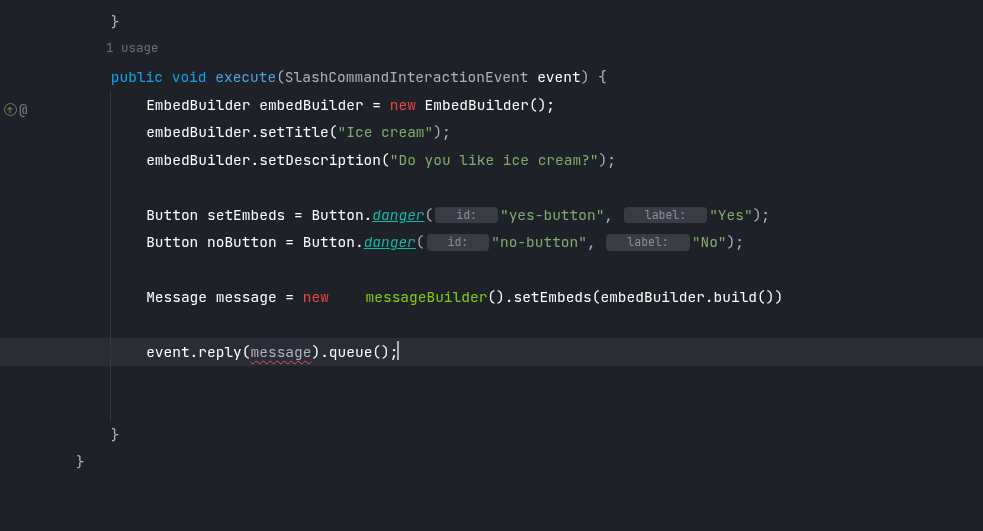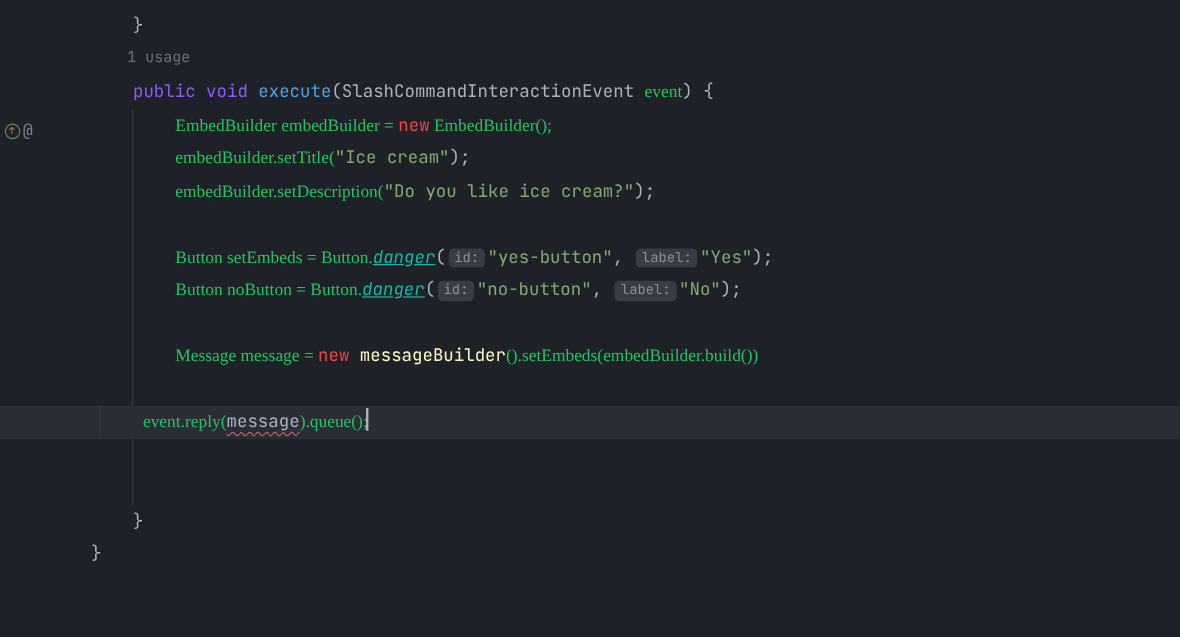--- a/index.html
+++ b/index.html
@@ -50,58 +50,58 @@
 }
 .editor {
   position: absolute;
   left: 76px;
   top: 8px;
   width: 900px;
 }
 .line { white-space: pre; height: 27.5px; }
 .usage { color: #6b7078; font-size: 12.5px; }
 .annotation { color: #b9a86c; }
-.modifier { color: #8b5cf6; }
+.modifier { color: #0ea5e9; }
 .type { color: #abb2bf; margin-top: 30px; }
 .method-decl { color: #4ba3e0; }
-.ident { color: #22c55e; font-family: Liberation Serif, serif; }
+.ident { color: #ffffff; }
 .punct { color: #abb2bf; }
 .kw-new { color: #ef4444; }
 .static-ital { color: #14b8a6; font-style: italic; text-decoration: underline; }
 .string { color: #7fab6f; }
 .param-hint {
   background: #383c44;
   color: #8a8f99;
   font-size: 11.5px;
-  padding: 1px 5px;
+  padding: 1px 21px;
   border-radius: 4px;
   margin: 0 2px;
   display: inline-block;
   line-height: 1.3;
   vertical-align: 1px;
 }
 .err { 
   text-decoration: underline wavy #d65c5c;
   text-decoration-thickness: 1px;
   text-underline-offset: 3px;
 }
-.err-ctor { color: #fef9c3; }
+.err-ctor { color: #84cc16; margin-left: 28px; }
 .indent-guide {
   border-left: 1px solid #34383f;
   display: inline-block;
   width: 0;
   height: 100%;
   vertical-align: top;
   margin-left: -0.5px;
 }
 .brace { color: #abb2bf; }
 .current-line {
   background: #2a2d35;
   margin-left: -76px;
-  padding-left: 49px;
+  padding-left: 76px;
   width: 983px;
 }
 .caret {
   display: inline-block;
   width: 1.5px;
   height: 19px;
   background: #abb2bf;
   vertical-align: -3px;
   margin-left: -1px;
 }

